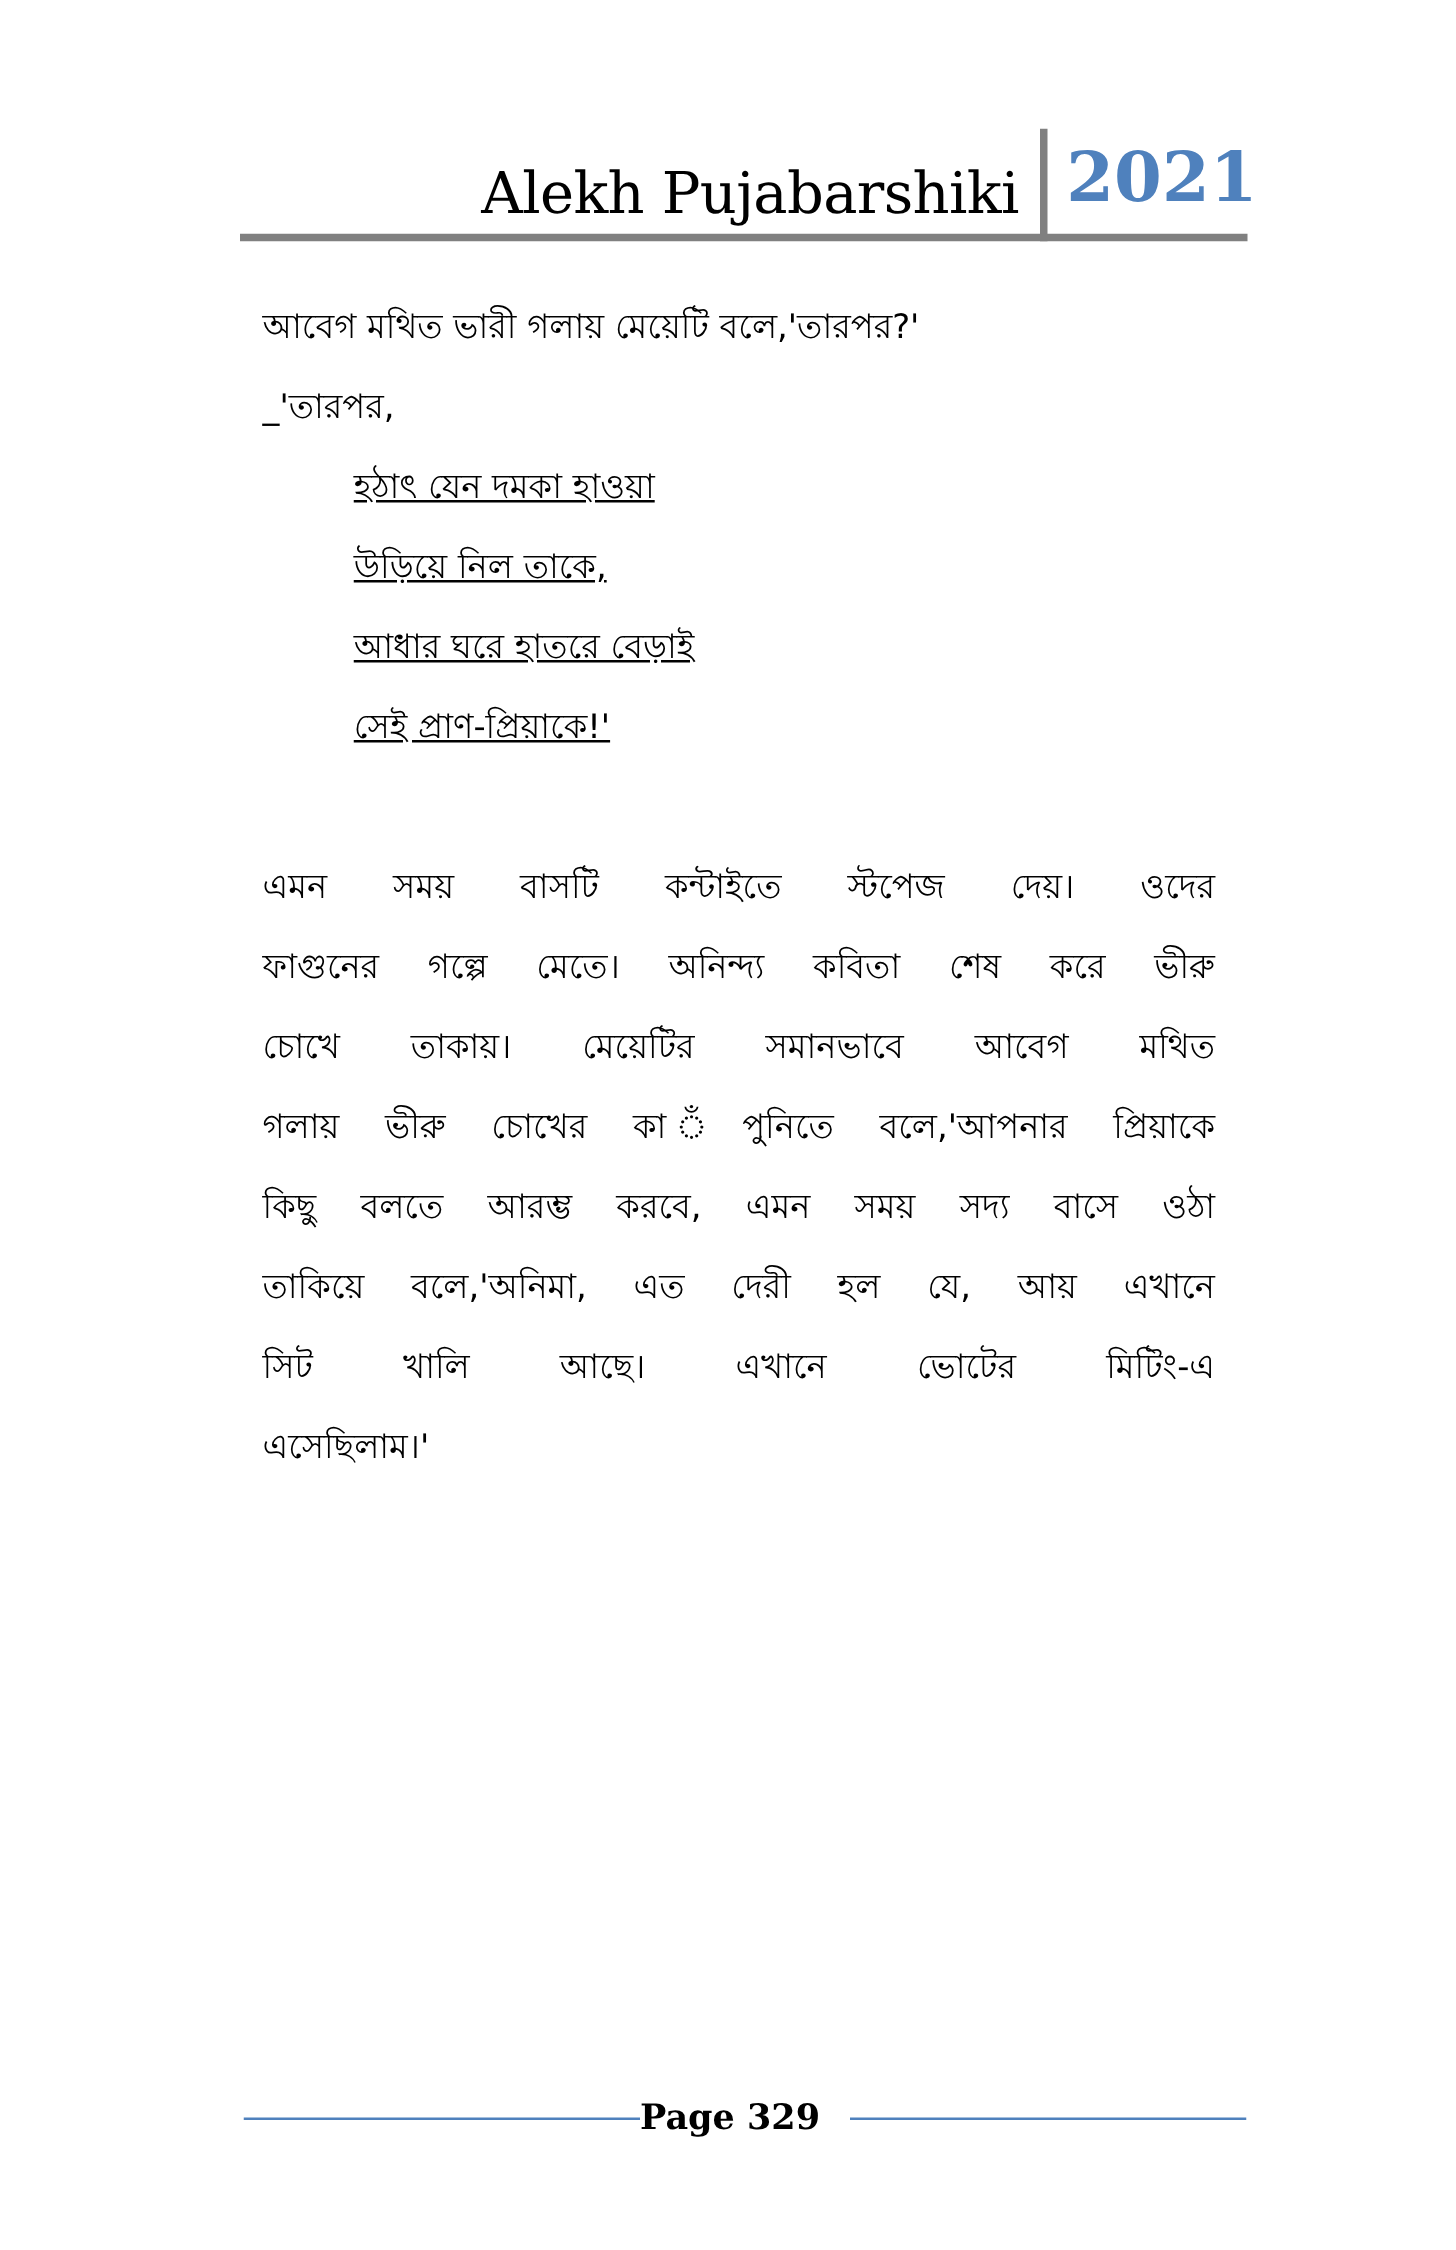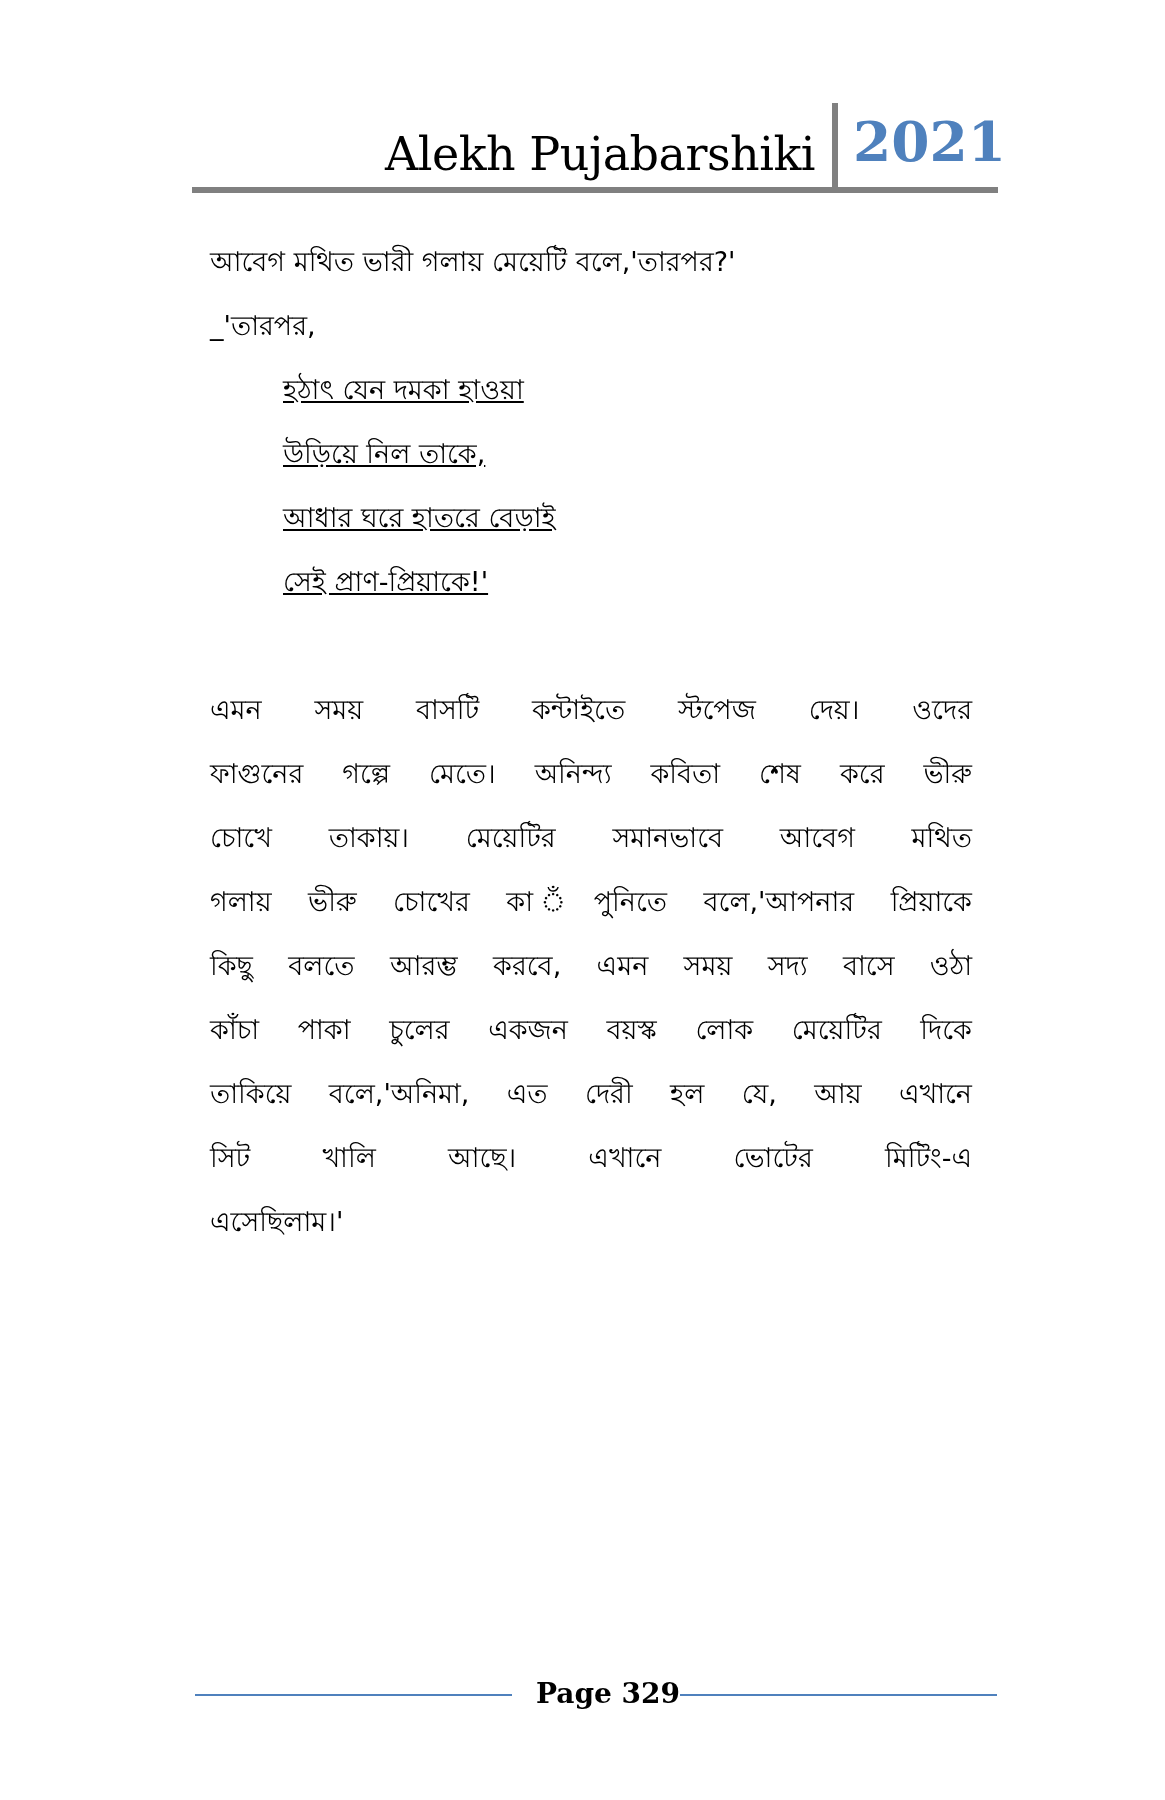--- a/index.html
+++ b/index.html
@@ -32,21 +32,21 @@
       text-align: justify; text-align-last: justify;
     }
     .para-line.last { text-align-last: left; }
     .footer-rule-left {
       position: absolute; left: 195px; top: 1694px; width: 317px; height: 2px;
     }
     .footer-rule-right {
       position: absolute; left: 680px; top: 1694px; width: 317px; height: 2px;
     }
     .footer-page {
-      position: absolute; left: 512px; width: 168px; top: 1674px; text-align: right;
+      position: absolute; left: 512px; width: 168px; top: 1674px; text-align: left;
       font-family: "DejaVu Serif", serif; font-weight: bold; font-size: 28px; line-height: 40px;
       white-space: nowrap;
     }
   </style>
 </head>
 <body>
 
 <div>
   <div class="header-title">Alekh Pujabarshiki</div>
   <div class="header-bar" style="background: rgb(128, 128, 128);"></div>
@@ -63,21 +63,20 @@
     <span class="line stanza">আধার ঘরে হাতরে বেড়াই</span>
     <span class="line stanza">সেই প্রাণ-প্রিয়াকে!'</span>
   </div>
   <div class="gap"></div>
   <div>
     <span class="para-line">এমন সময় বাসটি কন্টাইতে স্টপেজ দেয়। ওদের</span>
     <span class="para-line">ফাগুনের গল্পে মেতে। অনিন্দ্য কবিতা শেষ করে ভীরু</span>
     <span class="para-line">চোখে তাকায়। মেয়েটির সমানভাবে আবেগ মথিত</span>
     <span class="para-line">গলায় ভীরু চোখের কা ঁপুনিতে বলে,'আপনার প্রিয়াকে</span>
     <span class="para-line">কিছু বলতে আরম্ভ করবে, এমন সময় সদ্য বাসে ওঠা</span>
-    <span class="para-line">কাঁচা পাকা চুলের একজন বয়স্ক লোক মেয়েটির দিকে</span>
     <span class="para-line">তাকিয়ে বলে,'অনিমা, এত দেরী হল যে, আয় এখানে</span>
     <span class="para-line">সিট খালি আছে। এখানে ভোটের মিটিং-এ</span>
     <span class="para-line last">এসেছিলাম।'</span>
   </div>
 </div>
 
 <div>
   <div class="footer-rule-left" style="background: rgb(79, 129, 189);"></div>
   <div class="footer-page">Page 329</div>
   <div class="footer-rule-right" style="background: rgb(79, 129, 189);"></div>

